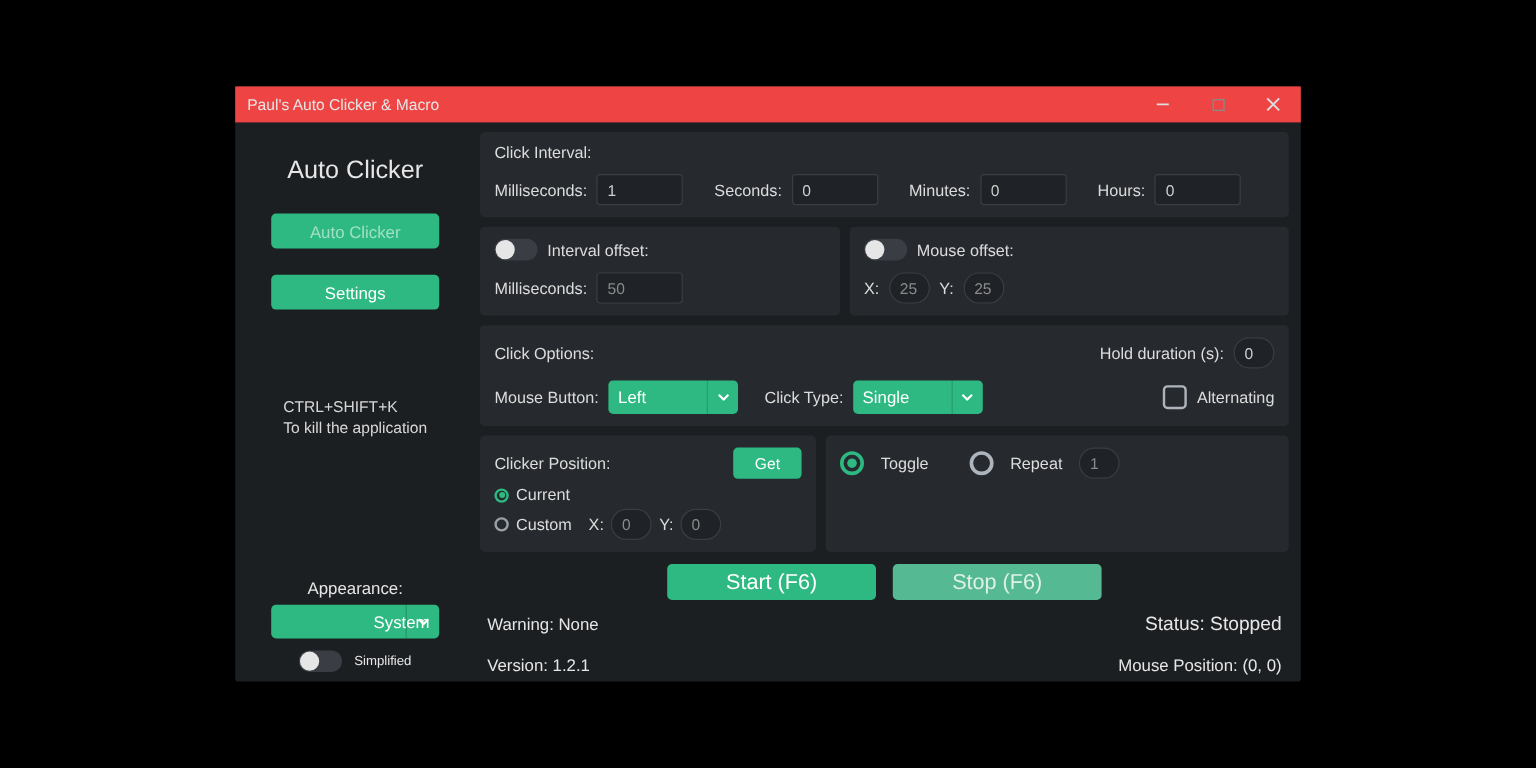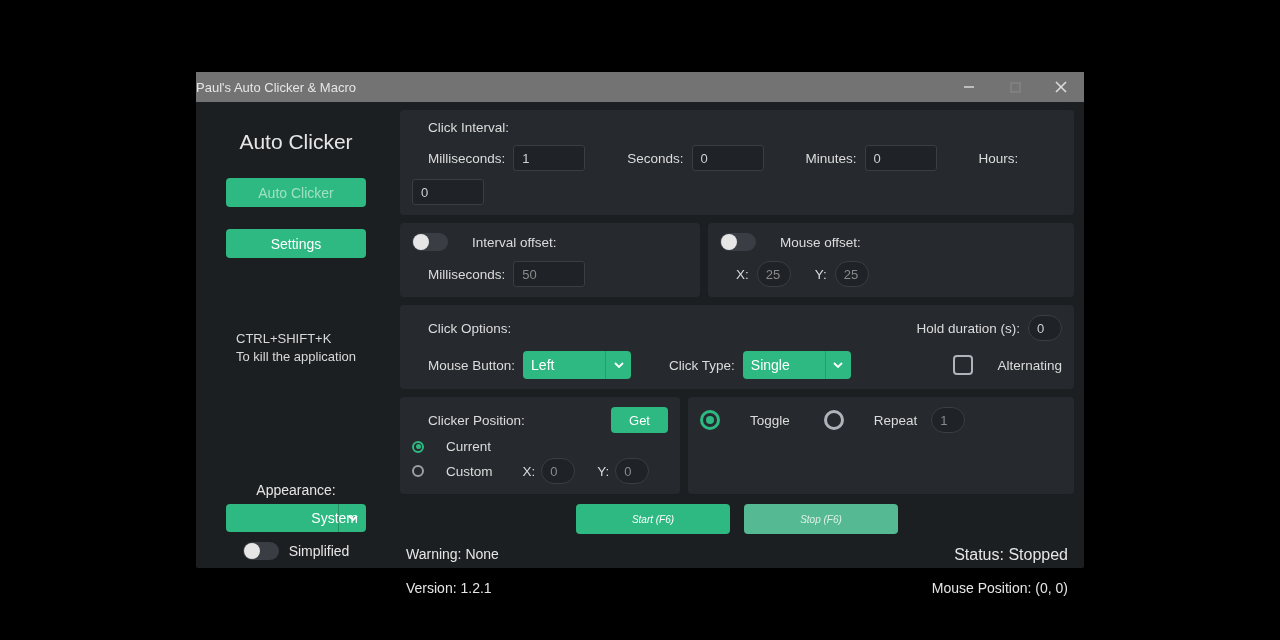--- a/index.html
+++ b/index.html
@@ -7,22 +7,23 @@
   .window {
     position: absolute;
     left: 196px; top: 72px;
     width: 888px; height: 496px;
     background: #1c1f22;
     color: #e6e6e6;
     display: flex; flex-direction: column;
     border-radius: 2px;
   }
   .titlebar {
-    height: 30px; background: #737373;
+    height: 30px; background: #ef4444;
     display: flex; align-items: center;
+    padding-left: 10px;
     font-size: 13px;
   }
   .titlebar .spacer { flex: 1; }
   .win-btn {
     width: 46px; height: 30px;
     display: flex; align-items: center; justify-content: center;
     color: #ddd; font-size: 14px;
   }
   .body {
     flex: 1; display: flex; min-height: 0;
@@ -48,37 +49,37 @@
   .select {
     width: 140px; height: 28px; border-radius: 4px;
     background: #2db981; display: flex; align-items: center;
     padding: 0 8px; color: #fff; font-size: 14px; position: relative; justify-content: flex-end;
   }
   .select .chev {
     position: absolute; right: 0; top: 0; width: 28px; height: 28px;
     display: flex; align-items: center; justify-content: center;
     border-left: 1px solid rgba(0,0,0,0.2);
   }
-  .simplified-row { display: flex; align-items: center; gap: 10px; margin-top: 10px; font-size: 14px; color: #e6e6e6; }
+  .simplified-row { display: flex; align-items: center; gap: 10px; margin-top: 10px; font-size: 11px; color: #e6e6e6; }
   .toggle {
     width: 36px; height: 18px; border-radius: 9px; background: #3a3e44;
     position: relative;
   }
   .toggle .knob {
     position: absolute; width: 16px; height: 16px; border-radius: 50%;
     background: #e6e6e6; top: 1px; left: 1px;
   }
   .main {
     flex: 1; padding: 8px 10px 8px 4px;
     display: flex; flex-direction: column; gap: 8px;
     font-size: 13.5px;
   }
   .panel { background: #26292e; border-radius: 4px; padding: 10px 12px; }
   .row { display: flex; align-items: center; gap: 8px; flex-wrap: wrap; }
-  .lbl { color: #dcdcdc; margin-left: 16px; }
+  .lbl { color: #dcdcdc; }
   .section-title { margin-bottom: 10px; }
   .num-input {
     background: #1f2226; border: 1px solid #3a3e44; color: #cfcfcf;
     width: 72px; height: 26px; border-radius: 3px; padding: 0 8px; font-size: 13px;
   }
   .num-input.sm { width: 34px; border-radius: 13px; }
   .num-input.disabled { color: #8a8a8a; }
   .two-col { display: flex; gap: 8px; }
   .two-col > .panel { flex: 1; }
   .dropdown {
@@ -103,21 +104,21 @@
   .radio-sm {
     width: 12px; height: 12px; border: 2px solid #2db981; border-radius: 50%;
     display: inline-flex; align-items: center; justify-content: center;
   }
   .radio-sm.sel::after { content:""; width:5px; height:5px; background:#2db981; border-radius:50%; }
   .radio-sm.off { border-color: #9aa0a8; }
   .btn-green {
     background: #2db981; color:#fff; border:none; border-radius:4px;
     height:26px; padding:0 18px; font-size:13px; cursor:pointer;
   }
-  .btn-green.wide { width: 154px; height: 30px; font-size: 10px; font-style: italic; }
+  .btn-green.wide { width: 174px; height: 30px; font-size: 18px; }
   .btn-green.disabled { background: #55b993; color: rgba(255,255,255,0.8); }
   .actions { display:flex; justify-content:center; gap:14px; margin-top:2px; }
   .footer { display:flex; justify-content:space-between; padding: 4px 6px 0 6px; font-size: 14px; }
   .footer .right { text-align:right; }
   svg { display:block; }
 </style>
 </head>
 <body>
 
 <div class="window">

